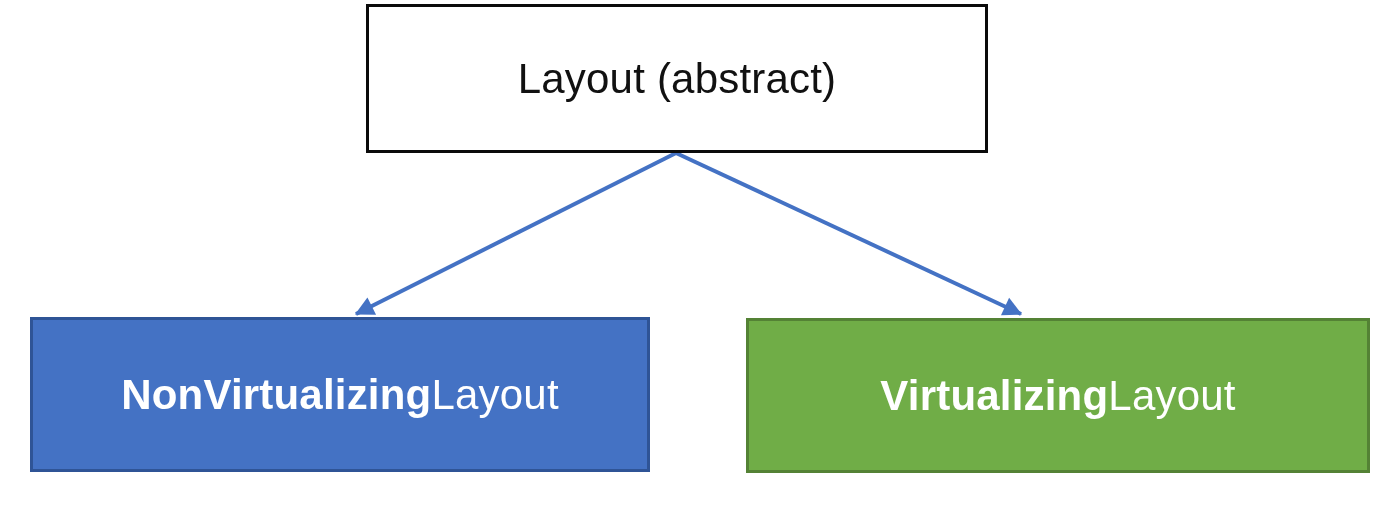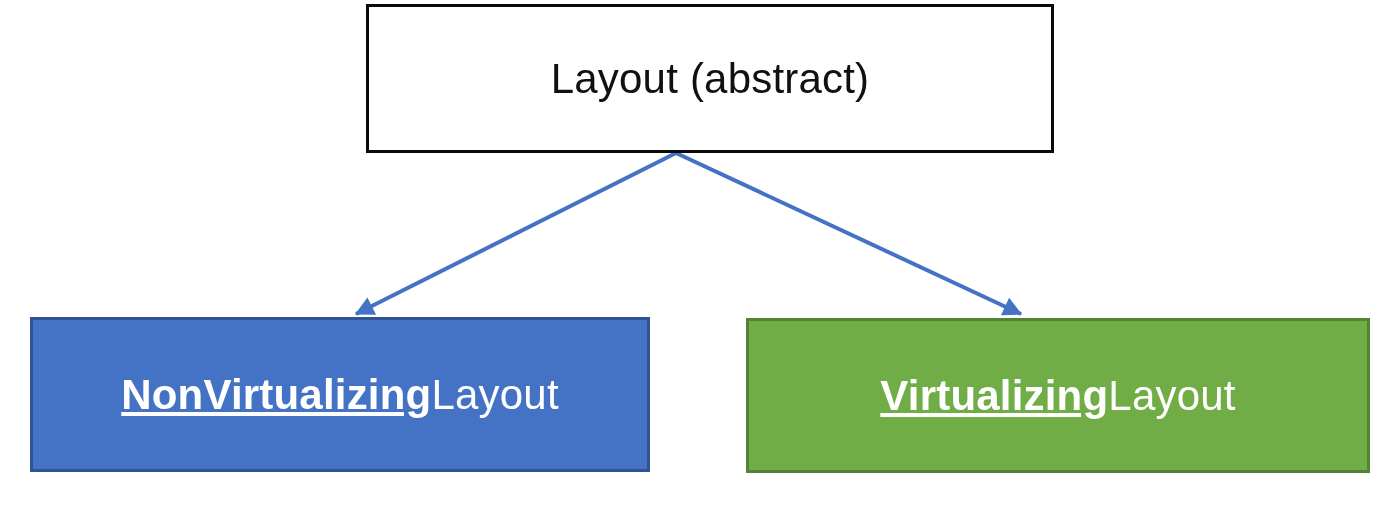--- a/index.html
+++ b/index.html
@@ -15,39 +15,39 @@
   .node {
     position: absolute;
     display: flex;
     align-items: center;
     justify-content: center;
     font-size: 42px;
     white-space: nowrap;
     letter-spacing: 0.2px;
   }
   .node-root {
-    left: 366px; top: 4px; width: 688px; height: 149px;
+    left: 366px; top: 4px; width: 622px; height: 149px;
     background: var(--root-fill, #ffffff);
     border: 3px solid var(--root-border, #0a0a0a);
     color: var(--root-text, #111111);
   }
   .node-left {
     left: 30px; top: 317px; width: 620px; height: 155px;
     background: var(--left-fill, #4472C4);
     border: 3px solid var(--left-border, #2F5496);
     color: var(--child-text, #ffffff);
   }
   .node-right {
     left: 724px; top: 318px; width: 624px; height: 155px;
     background: var(--right-fill, #70AD47);
     border: 3px solid var(--right-border, #548235);
     color: var(--child-text, #ffffff);
     margin-left: 22px;
   }
-  .bold { font-weight: 700; text-decoration: underline; }
+  .bold { font-weight: 700; }
   svg.arrows {
     position: absolute;
     left: 0; top: 0;
     width: 1379px;
     height: 509px;
     pointer-events: none;
   }
   svg.arrows line {
     stroke: var(--arrow, #4472C4);
     stroke-width: 4;

